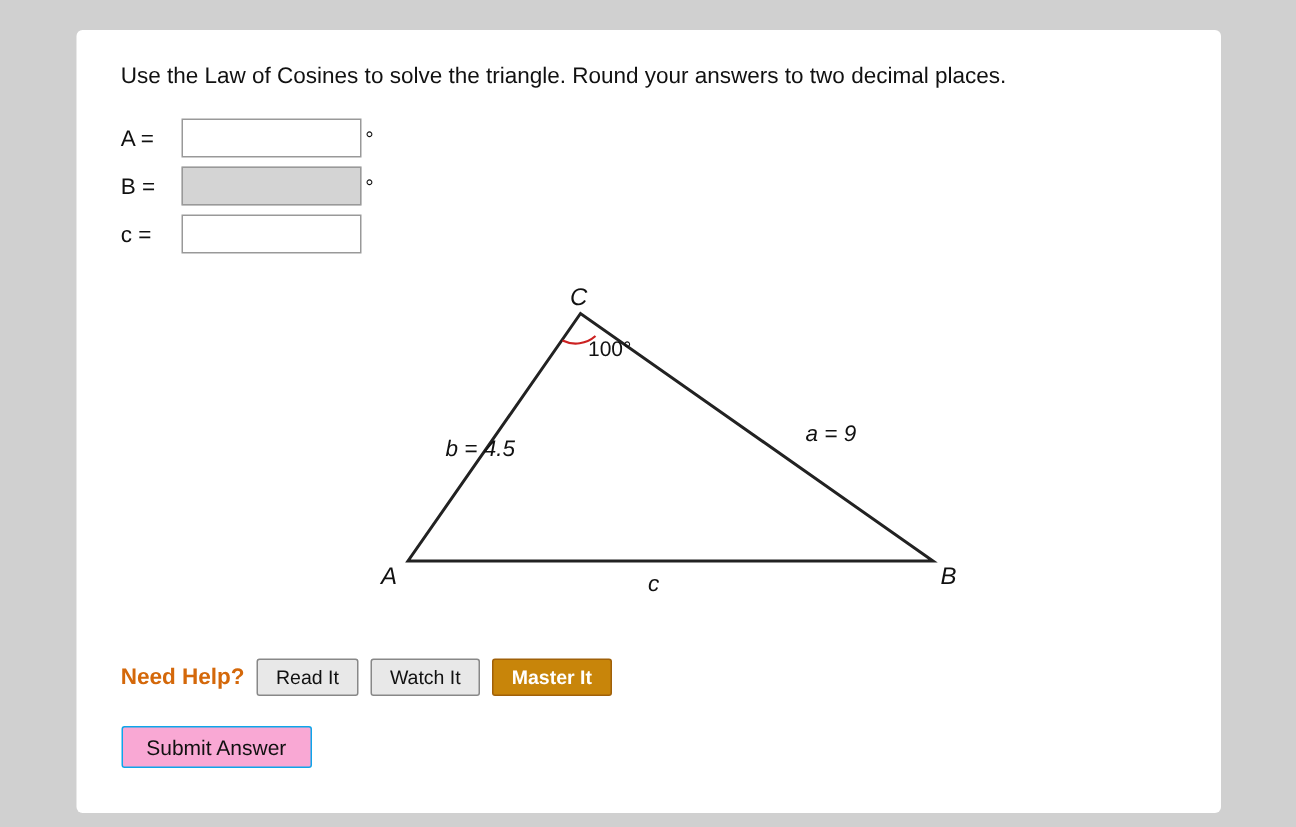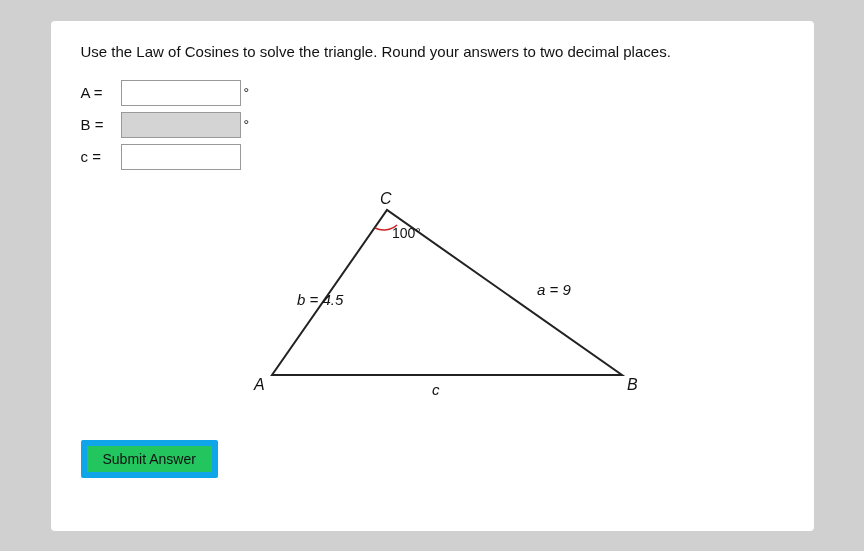--- a/index.html
+++ b/index.html
@@ -85,22 +85,22 @@
       border-radius: 2px;
       color: #111;
     }
     .help-button.active {
       background: #c8850a;
       color: #fff;
       border: 1px solid #a06008;
       font-weight: bold;
     }
     .submit-button {
-      border: 6px solid #0ea5e9;
-      background: #22c55e;
+      border: 1px solid #0ea5e9;
+      background: #f9a8d4;
       padding: 5px 16px;
       font-size: 14px;
       cursor: pointer;
       border-radius: 2px;
       color: #111;
     }
   </style>
 </head>
 <body>
 
@@ -145,16 +145,22 @@
 
       <text x="62" y="200" font-size="16" font-style="italic" font-family="Arial" fill="#111">A</text>
 
       <text x="240" y="205" font-size="15" font-style="italic" font-family="Arial" fill="#111">c</text>
 
       <text x="435" y="200" font-size="16" font-style="italic" font-family="Arial" fill="#111">B</text>
     </svg>
   </div>
 
   
+  <div class="help-row">
+    <span class="need-help-label">Need Help?</span>
+    <button class="help-button">Read It</button>
+    <button class="help-button">Watch It</button>
+    <button class="help-button active">Master It</button>
+  </div>
 
   
   <button class="submit-button">Submit Answer</button>
 </div>
 
 </body></html>

